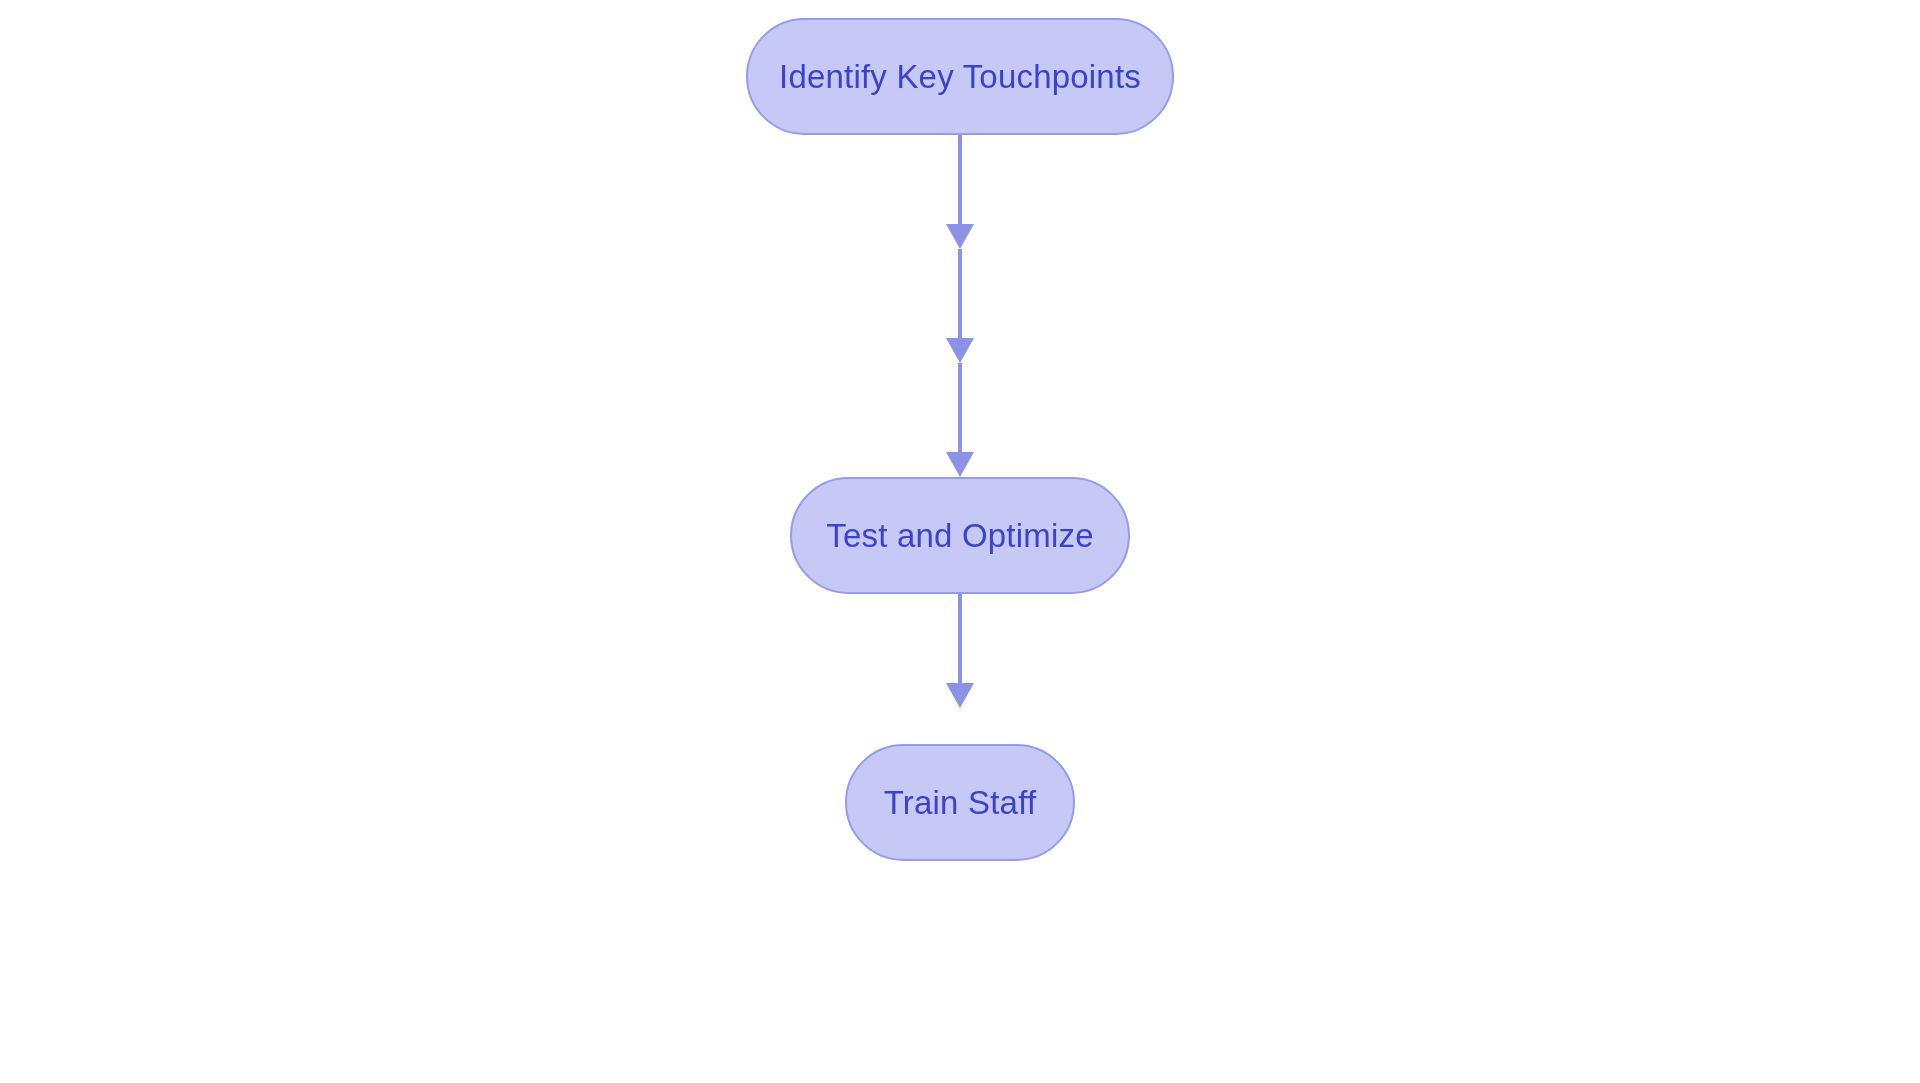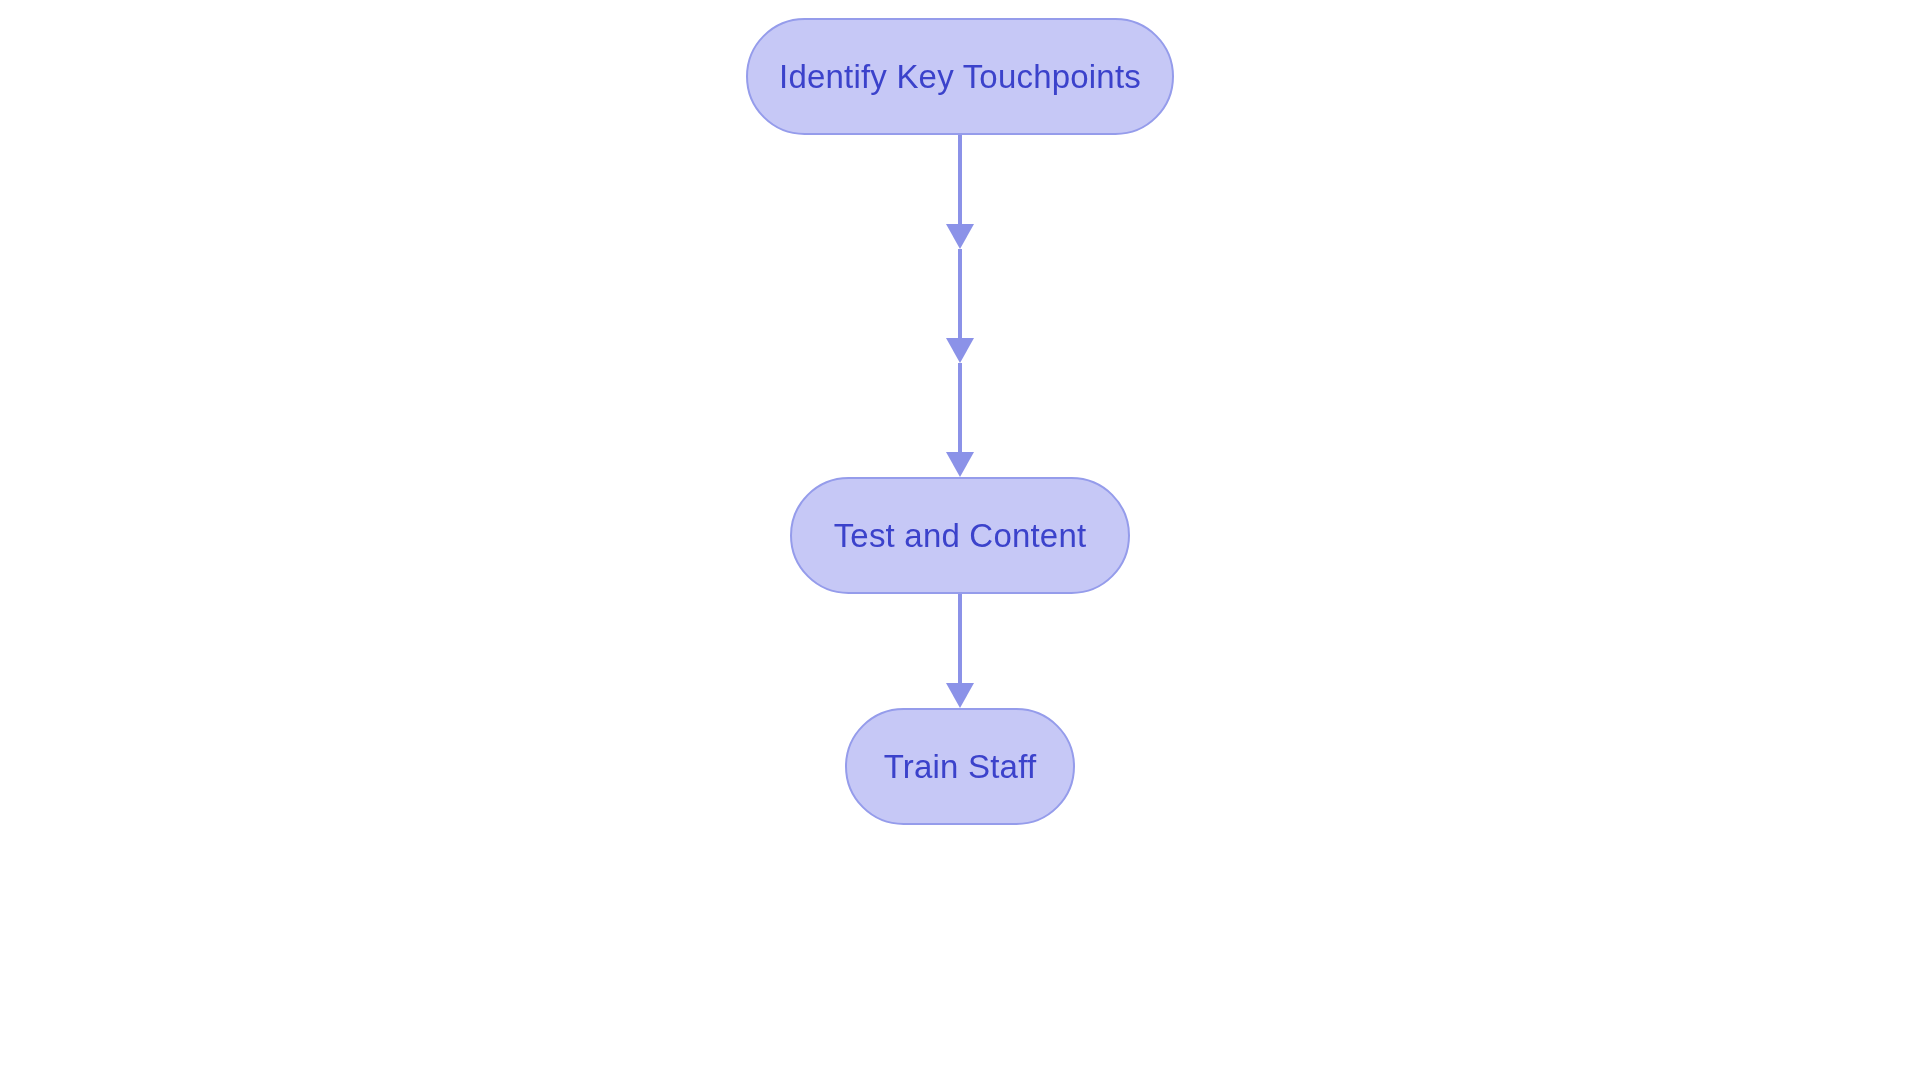--- a/index.html
+++ b/index.html
@@ -42,21 +42,21 @@
     color: var(--node-text);
     font-size: 33px;
     letter-spacing: 0.2px;
     white-space: nowrap;
     flex: none;
   }
   .node-0 { width: 428px; }
   .node-1 { width: 408px; }
   .node-2 { width: 452px; }
   .node-3 { width: 340px; }
-  .node-4 { width: 230px; }
+  .node-4 { width: 230px; margin-top: 36px; }
   .arrow {
     height: 114px;
     width: 30px;
     display: flex;
     flex-direction: column;
     align-items: center;
     flex: none;
   }
   .arrow-line {
     width: 4px;
@@ -94,21 +94,21 @@
       <div class="arrow-head"></div>
     </div>
 
 
     <div class="arrow">
       <div class="arrow-line"></div>
       <div class="arrow-head"></div>
     </div>
 
     <div class="node node-3">
-      <span>Test and Content</span>
+      <span>Test and Optimize</span>
     </div>
 
     <div class="arrow">
       <div class="arrow-line"></div>
       <div class="arrow-head"></div>
     </div>
 
     <div class="node node-4">
       <span>Train Staff</span>
     </div>

